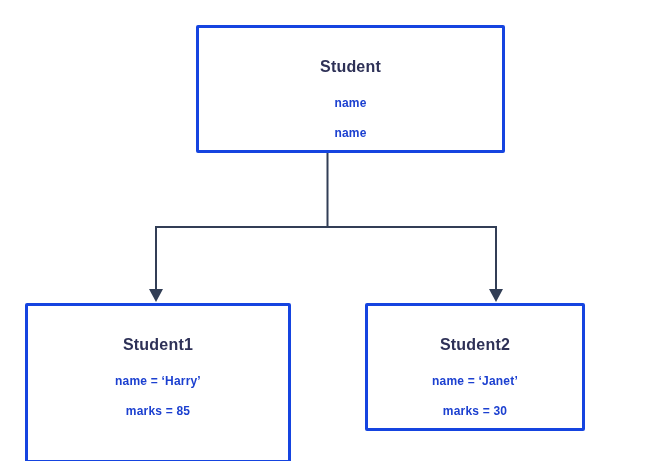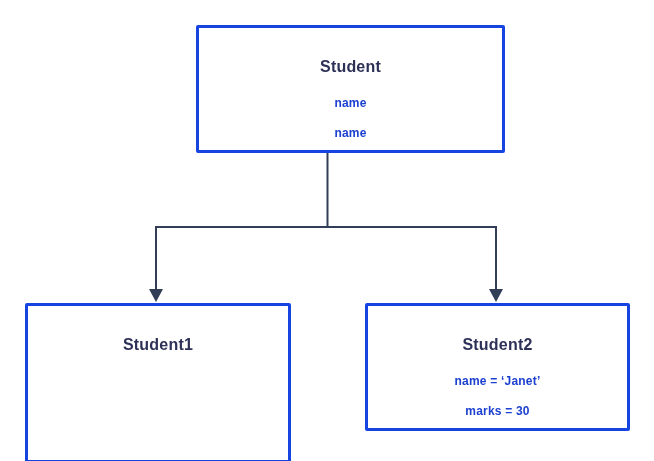--- a/index.html
+++ b/index.html
@@ -32,21 +32,21 @@
     position:absolute;
     border:3px solid var(--box-border);
     border-radius:2px;
     background:var(--background);
     display:flex;flex-direction:column;align-items:center;
     padding-top:28px;
     text-align:center;
   }
   .node-parent{left:196px;top:25px;width:309px;height:128px;text-align:right;}
   .node-child1{left:25px;top:303px;width:266px;height:160px;}
-  .node-child2{left:365px;top:303px;width:265px;height:128px;}
+  .node-child2{left:365px;top:303px;width:220px;height:128px;}
   .node-title{
     color:var(--title-text);
     font-size:16px;font-weight:600;
     line-height:22px;
     letter-spacing:.2px;
   }
   .node-attrs{margin-top:10px;}
   .node-attr{
     color:var(--attribute-text);
     font-size:12px;font-weight:bold;
@@ -71,20 +71,24 @@
   <div class="node node-parent">
     <div class="node-title">Student</div>
     <div class="node-attrs">
       <div class="node-attr">name</div>
       <div class="node-attr">name</div>
     </div>
   </div>
 
   <div class="node node-child1">
     <div class="node-title">Student1</div>
+    <div class="node-attrs">
+      <div class="node-attr">name = ‘Harry’</div>
+      <div class="node-attr">marks = 85</div>
+    </div>
   </div>
 
   <div class="node node-child2">
     <div class="node-title">Student2</div>
     <div class="node-attrs">
       <div class="node-attr">name = ‘Janet’</div>
       <div class="node-attr">marks = 30</div>
     </div>
   </div>
 

